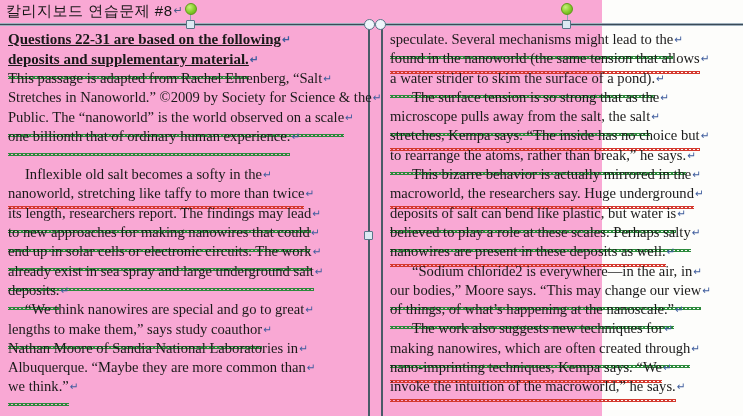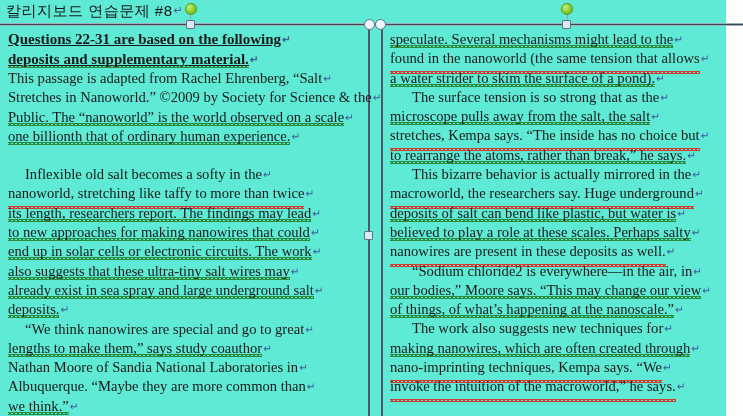--- a/index.html
+++ b/index.html
@@ -9,23 +9,23 @@
   body {
     width: 743px;
     height: 416px;
     overflow: hidden;
     background: #fdfdfb;
     font-family: "Liberation Serif", serif;
     color: #1a1a1a;
   }
   #page {
     position: relative;
-    width: 726px;
+    width: 602px;
     height: 416px;
-    background: #5eead4;
+    background: #f9a8d4;
   }
 
   
   .doc-header {
     position: absolute;
     left: 6px;
     top: 2px;
     font-family: "Liberation Sans", sans-serif;
     font-size: 15px;
     letter-spacing: 0.5px;
@@ -127,21 +127,21 @@
       linear-gradient(-45deg, transparent 40%, #d43a2f 40%, #d43a2f 60%, transparent 60%);
     padding-bottom: 8px;
   }
   .sq-green {
     background-repeat: repeat-x;
     background-position: left bottom;
     background-size: 4px 3px;
     background-image:
       linear-gradient(45deg, transparent 40%, #2c8a3c 40%, #2c8a3c 60%, transparent 60%),
       linear-gradient(-45deg, transparent 40%, #2c8a3c 40%, #2c8a3c 60%, transparent 60%);
-    padding-bottom: 1px;
+    padding-bottom: 12px;
   }
   .eol {
     color: #3f5d9e;
     font-size: 10.5px;
     font-family: "Liberation Sans", sans-serif;
     vertical-align: 1px;
     margin-left: 1px;
   }
 </style>
 </head>
@@ -185,21 +185,20 @@
     </div>
 
     <div style="height:19px;"></div>
 
     <div class="para">
       <span class="ln"><span class="ind"></span><span>Inflexible old salt becomes a softy in the</span><span class="eol">↵</span></span>
       <span class="ln"><span class="sq-red">nanoworld, stretching like taffy to more than twice</span><span class="eol">↵</span></span>
       <span class="ln"><span class="sq-green">its length, researchers report. The findings may lead</span><span class="eol">↵</span></span>
       <span class="ln"><span class="sq-green">to new approaches for making nanowires that could</span><span class="eol">↵</span></span>
       <span class="ln"><span class="sq-green">end up in solar cells or electronic circuits. The work</span><span class="eol">↵</span></span>
-      <span class="ln"><span class="sq-green">also suggests that these ultra-tiny salt wires may</span><span class="eol">↵</span></span>
       <span class="ln"><span class="sq-green">already exist in sea spray and large underground salt</span><span class="eol">↵</span></span>
       <span class="ln"><span class="sq-green">deposits.</span><span class="eol">↵</span></span>
     </div>
 
     <div class="para">
       <span class="ln"><span class="ind"></span><span>“We think nanowires are special and go to great</span><span class="eol">↵</span></span>
       <span class="ln"><span class="sq-green">lengths to make them,” says study coauthor</span><span class="eol">↵</span></span>
       <span class="ln"><span>Nathan Moore of Sandia National Laboratories in</span><span class="eol">↵</span></span>
       <span class="ln"><span>Albuquerque. “Maybe they are more common than</span><span class="eol">↵</span></span>
       <span class="ln"><span class="sq-green">we think.”</span><span class="eol">↵</span></span>

